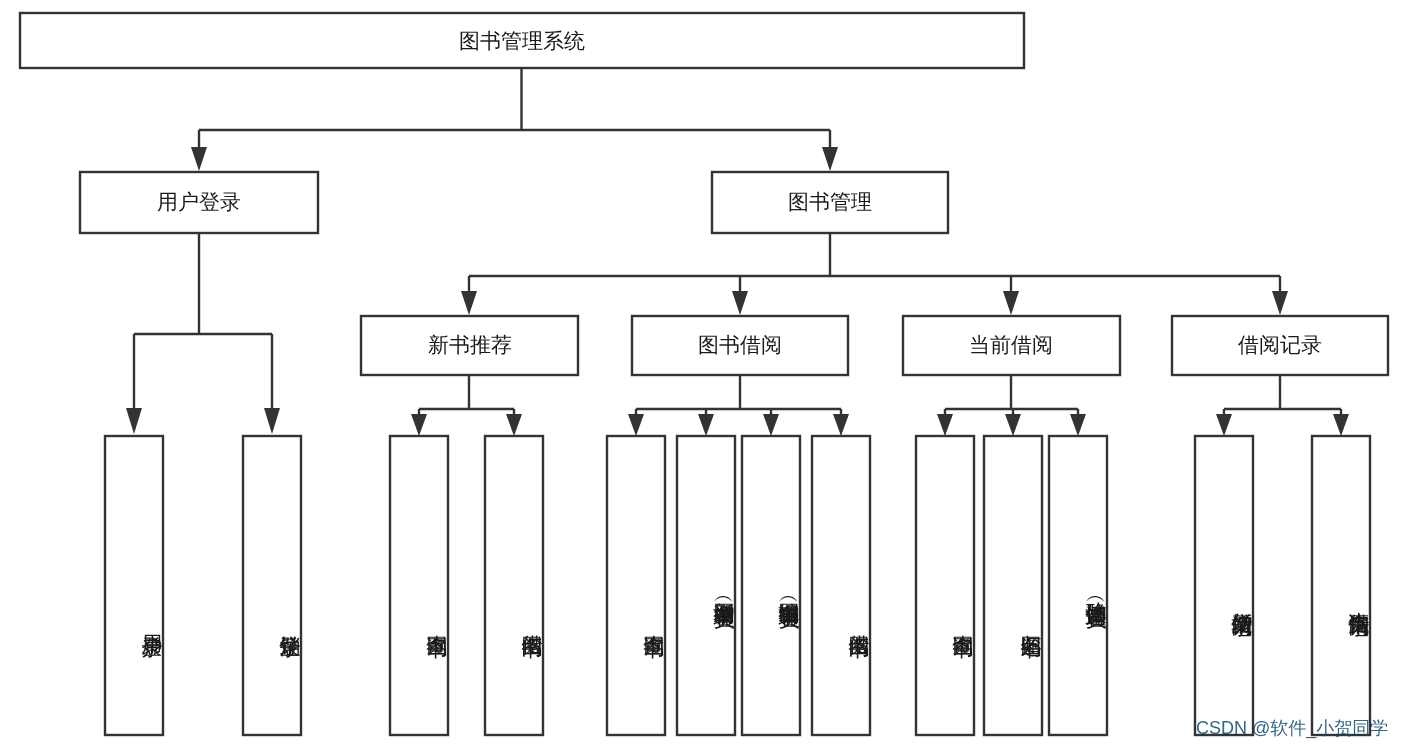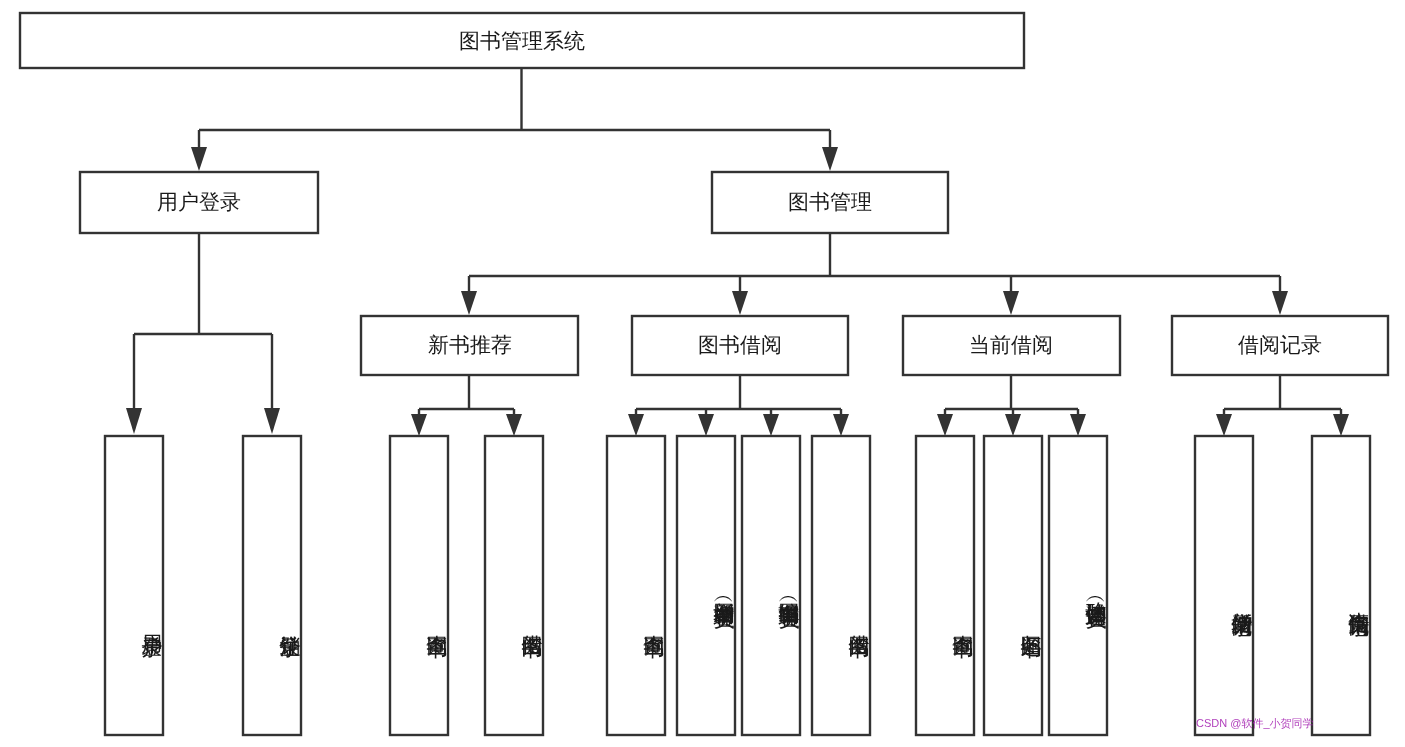--- a/index.html
+++ b/index.html
@@ -61,22 +61,22 @@
     letter-spacing: 1px;
     display: flex;
     align-items: flex-start;
     justify-content: center;
     white-space: nowrap;
     pointer-events: none;
   }
   .watermark {
     position: absolute;
     font-family: "Liberation Sans", "DejaVu Sans", sans-serif;
-    font-size: 11px;
-    color: #a21caf;
+    font-size: 18px;
+    color: #0c4a6e;
     white-space: nowrap;
     opacity: 0.85;
   }
 </style>
 </head>
 <body>
 
 <div id="diagram-root">
 
   <svg class="diagram-canvas" viewBox="0 0 1405 747">

